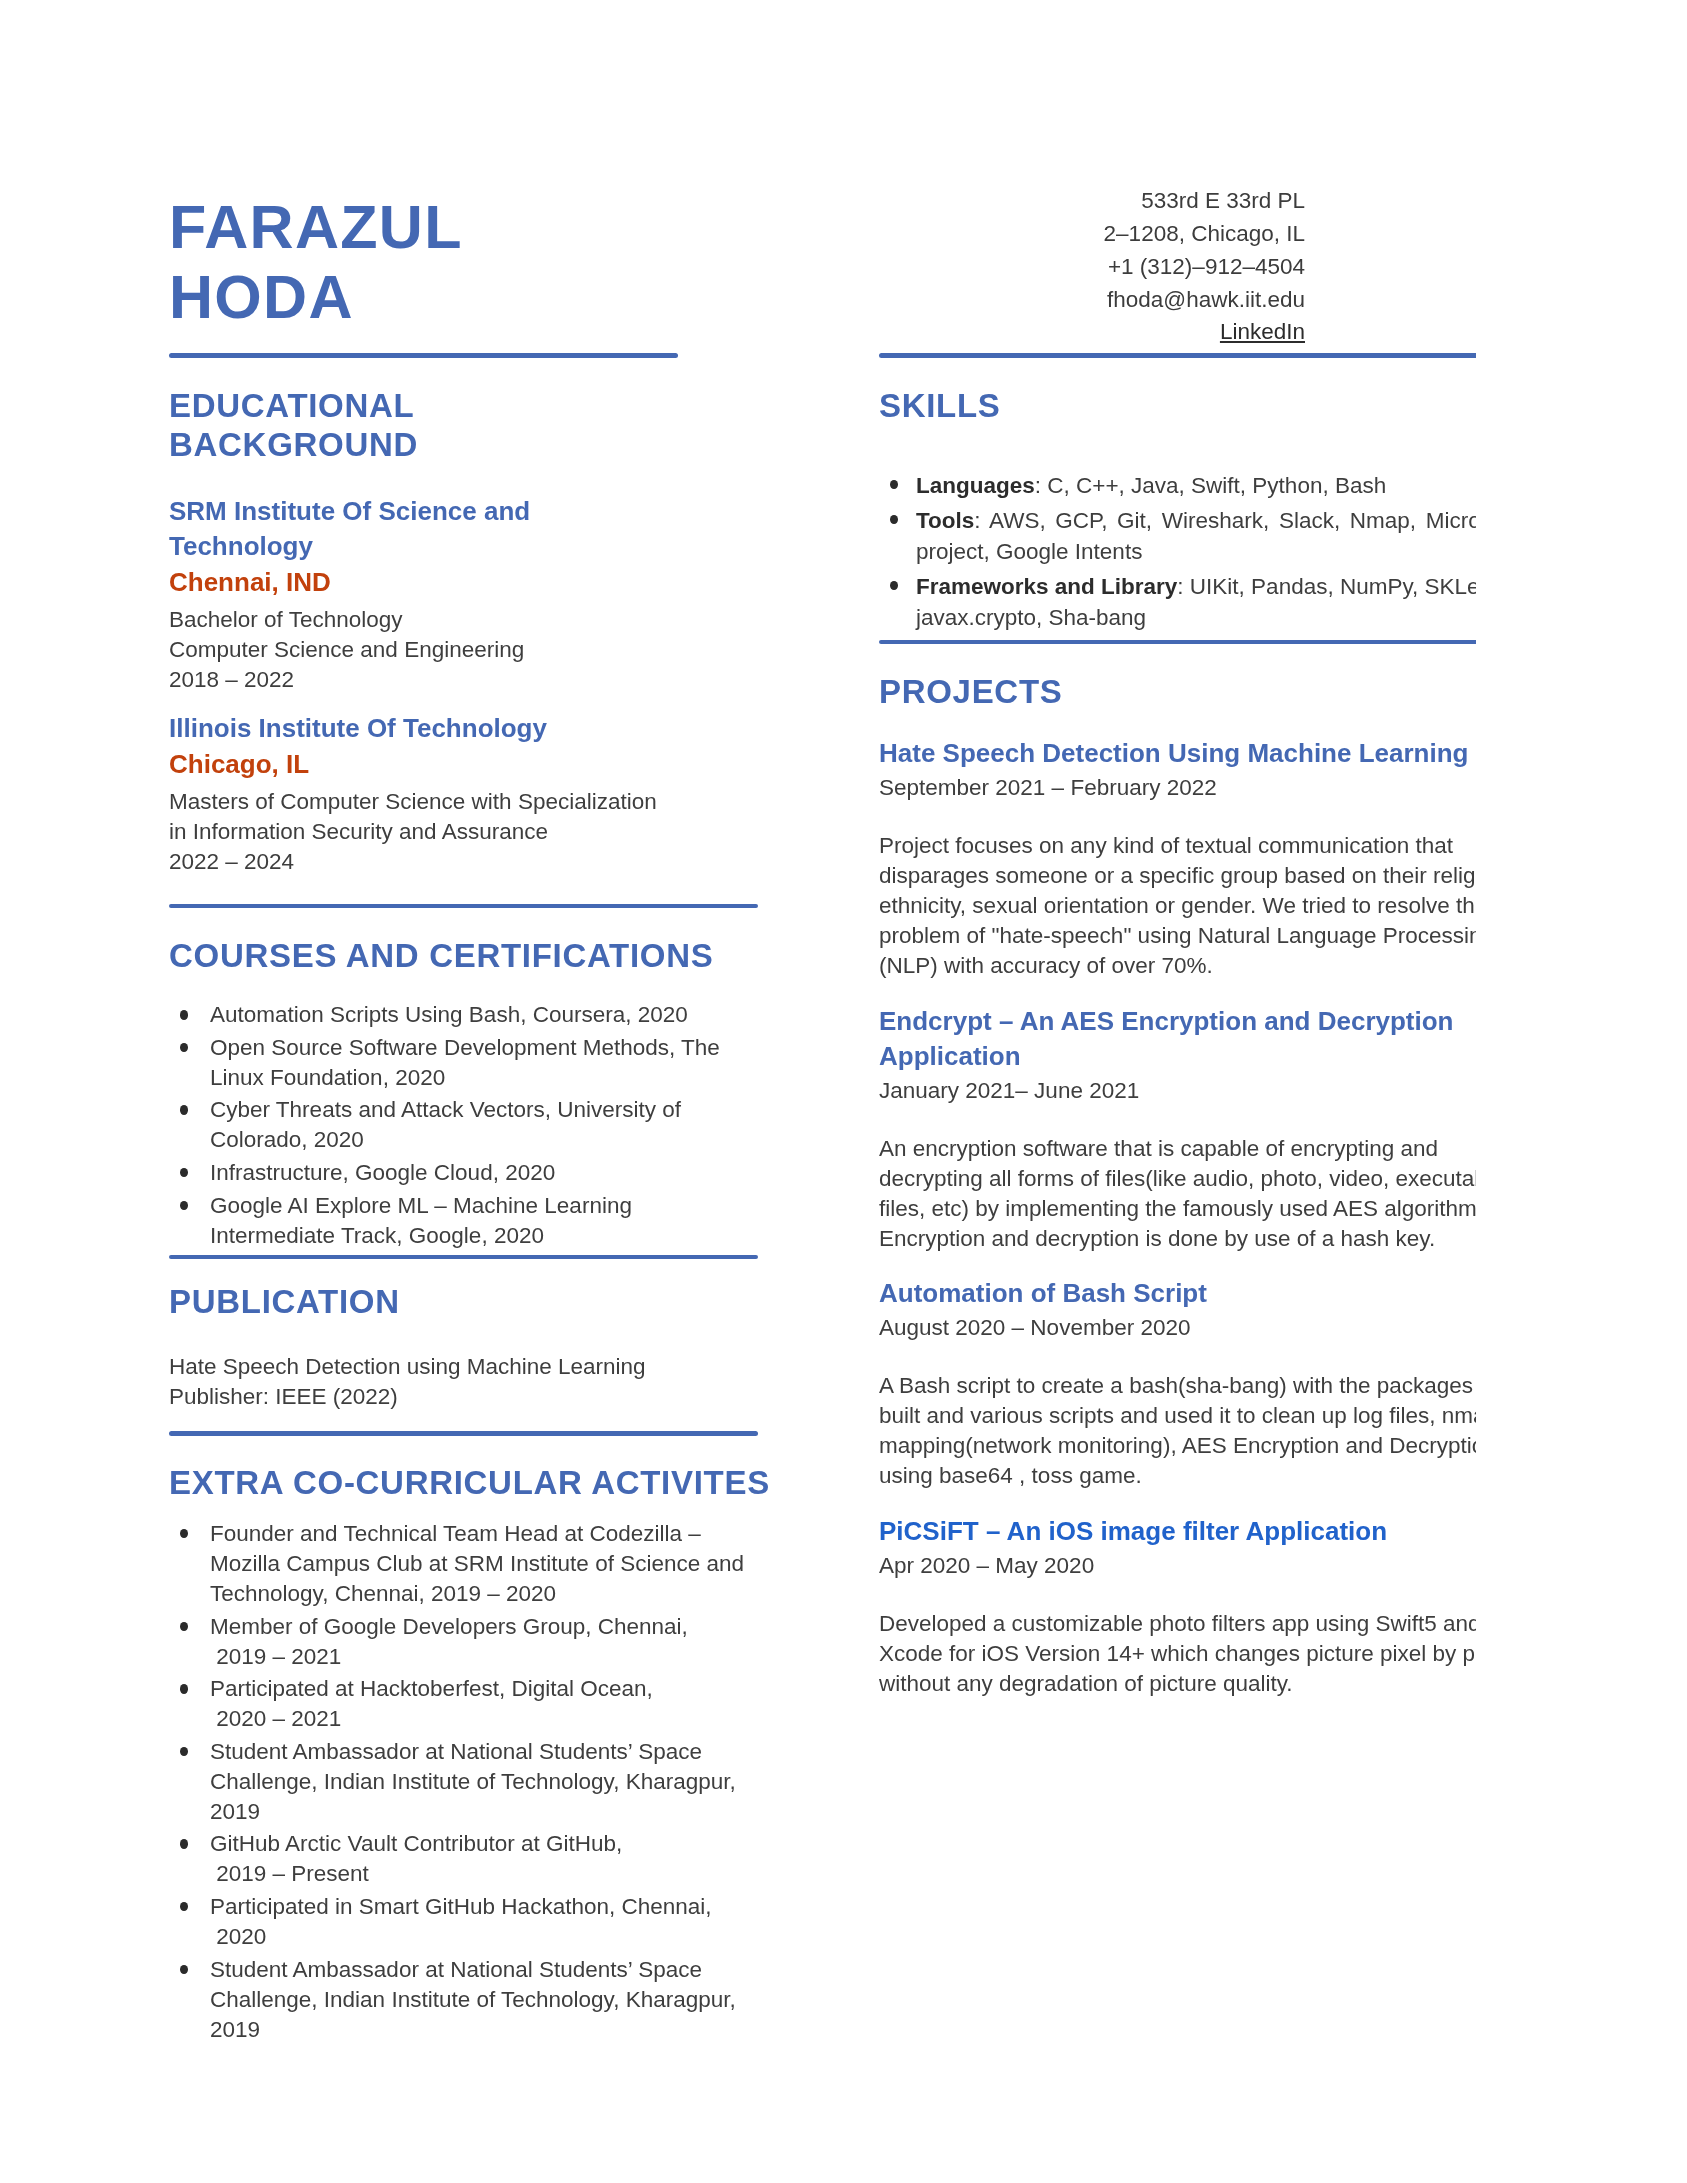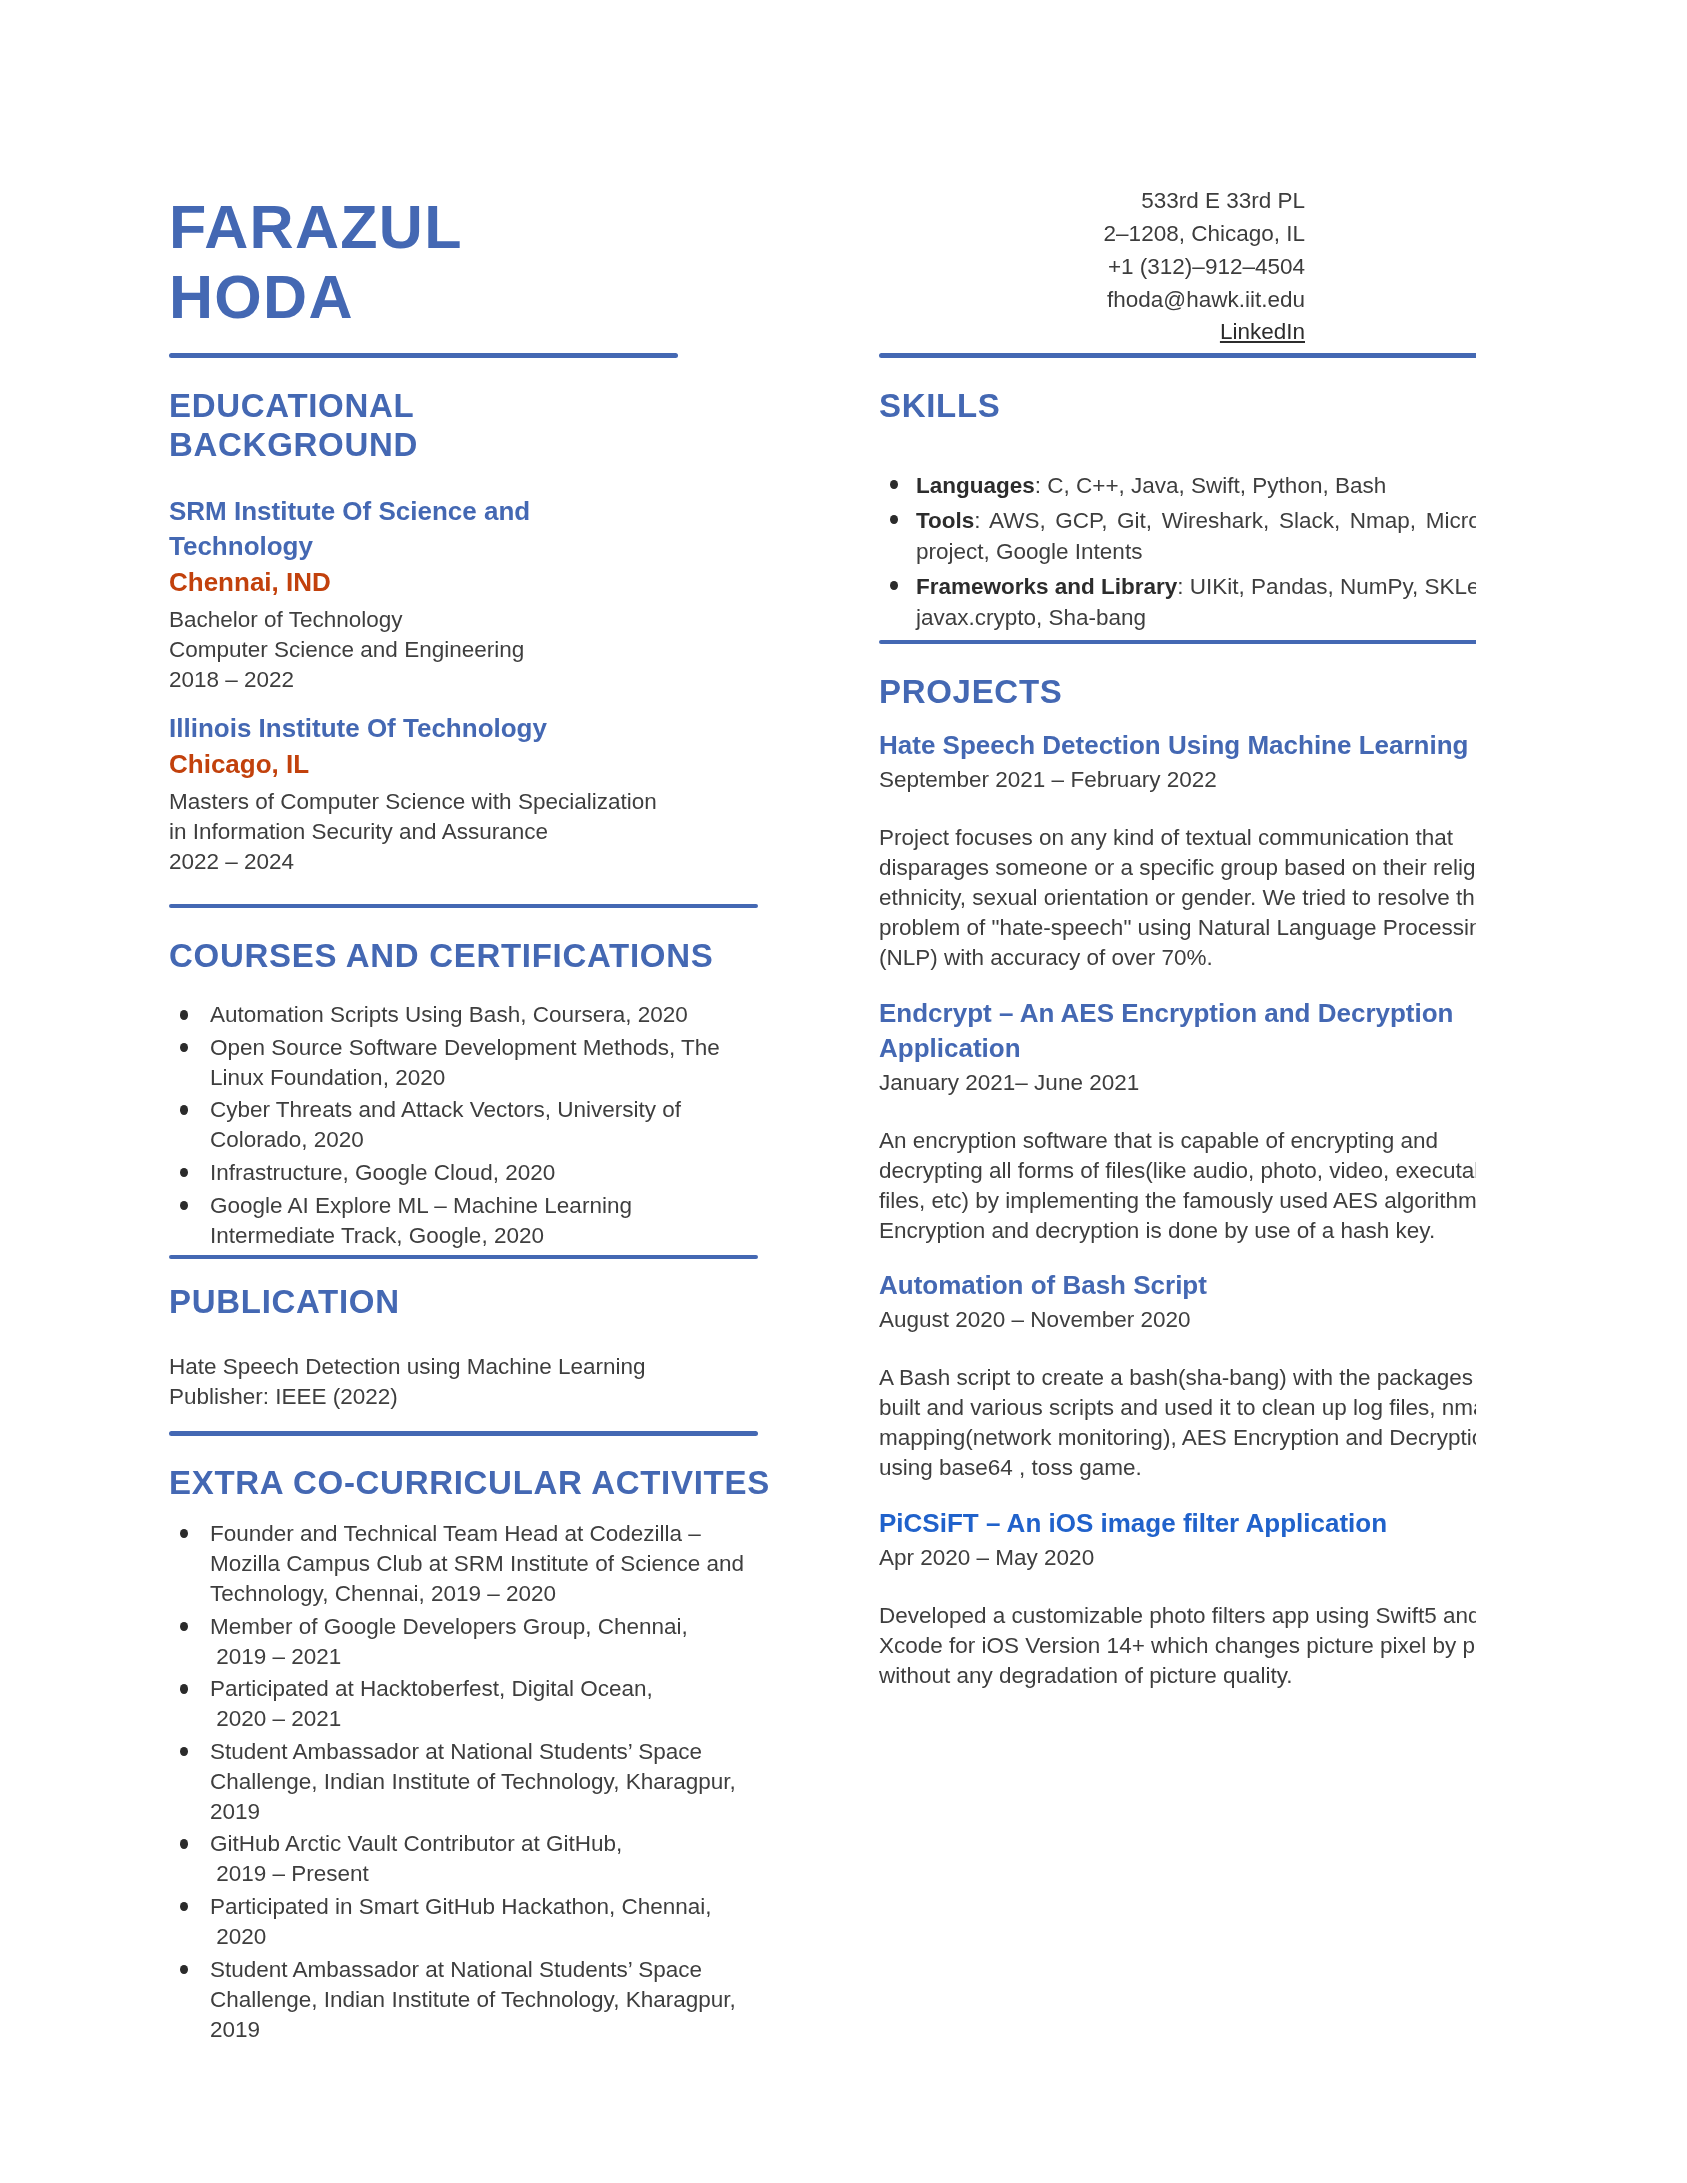--- a/index.html
+++ b/index.html
@@ -68,21 +68,21 @@
   .blist .bl { font-size:22.5px; line-height:30px; color:#3e3e3e; white-space:pre; }
 
   
   .skills { margin-top:44px; }
   .skills li { padding-left:37px; margin-bottom:4px; }
   .skills .bl { line-height:31px; }
   .skills .lbl { font-weight:bold; color:#2c2c2c; }
   .skills .jst { word-spacing:2px; text-align-last:justify; width:100%; }
 
   .r-skills { margin:6.6px 0 0 0; }
-  .sec-projects { margin-top:29px; margin-bottom:16px; }
+  .sec-projects { margin-top:29px; margin-bottom:24px; }
 
   
   .proj { margin-top:0; }
   .proj + .proj { margin-top:22.5px; }
   .proj .dates { font-size:22.5px; line-height:31px; color:#3e3e3e; }
   .proj .para  { font-size:22.5px; line-height:30px; color:#3e3e3e; margin-top:28px; width:638px; }
 </style>
 </head>
 <body>
 

